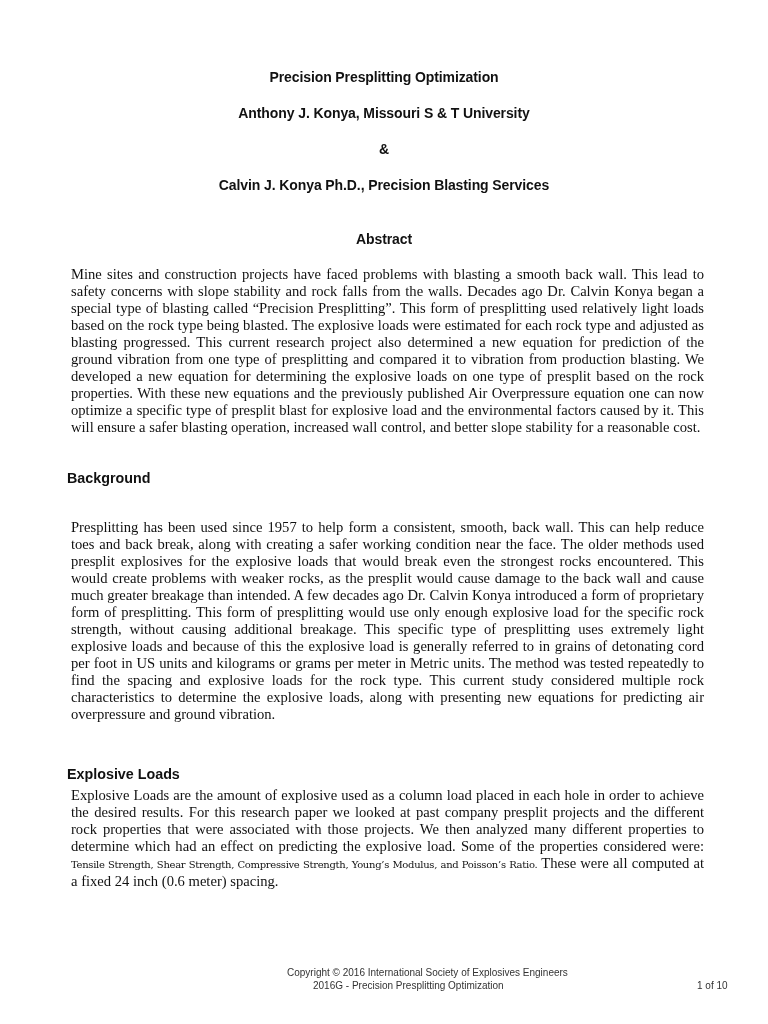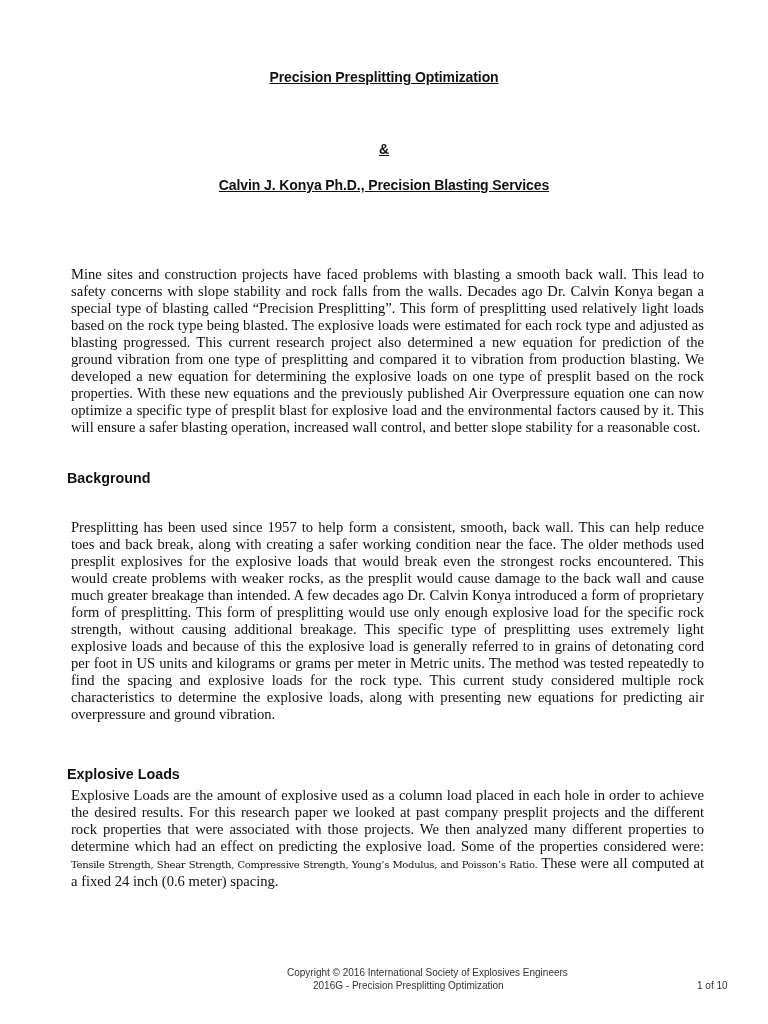--- a/index.html
+++ b/index.html
@@ -22,21 +22,20 @@
     .center-title {
       position: absolute;
       left: 0;
       width: 768px;
       text-align: center;
       font-family: "Liberation Sans", sans-serif;
       font-weight: bold;
       font-size: 14px;
       color: #111;
       letter-spacing: -0.1px;
-      text-decoration: underline;
     }
     .body-text {
       position: absolute;
       left: 67px;
       width: 633px;
       font-family: "Liberation Serif", serif;
       font-size: 14.6px;
       line-height: 17px;
       text-align: justify;
       color: #111;
@@ -62,23 +61,25 @@
       color: #333;
       white-space: nowrap;
     }
   </style>
 </head>
 <body>
 
 <div class="page">
 
   <div class="center-title" style="top:69px;">Precision Presplitting Optimization</div>
+  <div class="center-title" style="top:105px;">Anthony J. Konya, Missouri S &amp; T University</div>
   <div class="center-title" style="top:141px;">&amp;</div>
   <div class="center-title" style="top:177px;">Calvin J. Konya Ph.D., Precision Blasting Services</div>
 
+  <div class="center-title" style="top:231px;">Abstract</div>
 
   <p class="body-text" style="top:262px;">Mine sites and construction projects have faced problems with blasting a smooth back wall. This lead to safety concerns with slope stability and rock falls from the walls. Decades ago Dr. Calvin Konya began a special type of blasting called “Precision Presplitting”. This form of presplitting used relatively light loads based on the rock type being blasted. The explosive loads were estimated for each rock type and adjusted as blasting progressed. This current research project also determined a new equation for prediction of the ground vibration from one type of presplitting and compared it to vibration from production blasting. We developed a new equation for determining the explosive loads on one type of presplit based on the rock properties. With these new equations and the previously published Air Overpressure equation one can now optimize a specific type of presplit blast for explosive load and the environmental factors caused by it. This will ensure a safer blasting operation, increased wall control, and better slope stability for a reasonable cost.</p>
 
   <div class="section-heading" style="top:470px;">Background</div>
   <p class="body-text" style="top:515px;">Presplitting has been used since 1957 to help form a consistent, smooth, back wall. This can help reduce toes and back break, along with creating a safer working condition near the face. The older methods used presplit explosives for the explosive loads that would break even the strongest rocks encountered. This would create problems with weaker rocks, as the presplit would cause damage to the back wall and cause much greater breakage than intended. A few decades ago Dr. Calvin Konya introduced a form of proprietary form of presplitting. This form of presplitting would use only enough explosive load for the specific rock strength, without causing additional breakage. This specific type of presplitting uses extremely light explosive loads and because of this the explosive load is generally referred to in grains of detonating cord per foot in US units and kilograms or grams per meter in Metric units. The method was tested repeatedly to find the spacing and explosive loads for the rock type.  This current study considered multiple rock characteristics to determine the explosive loads, along with presenting new equations for predicting air overpressure and ground vibration.</p>
 
   <div class="section-heading" style="top:766px;">Explosive Loads</div>
   <p class="body-text" style="top:783px;"><span>Explosive Loads are the amount of explosive used as a column load placed in each hole in order to achieve the desired results. For this research paper we looked at past company presplit projects and the different rock properties that were associated with those projects. We then analyzed many different properties to determine which had an effect on predicting the explosive load. Some of the properties considered were: </span><span class="mono-span">Tensile Strength, Shear Strength, Compressive Strength, Young’s Modulus, and Poisson’s Ratio.</span><span> These were all computed at a fixed 24 inch (0.6 meter) spacing.</span></p>
 
   <div class="footer" style="left:287px; top:967px;">Copyright © 2016 International Society of Explosives Engineers</div>

